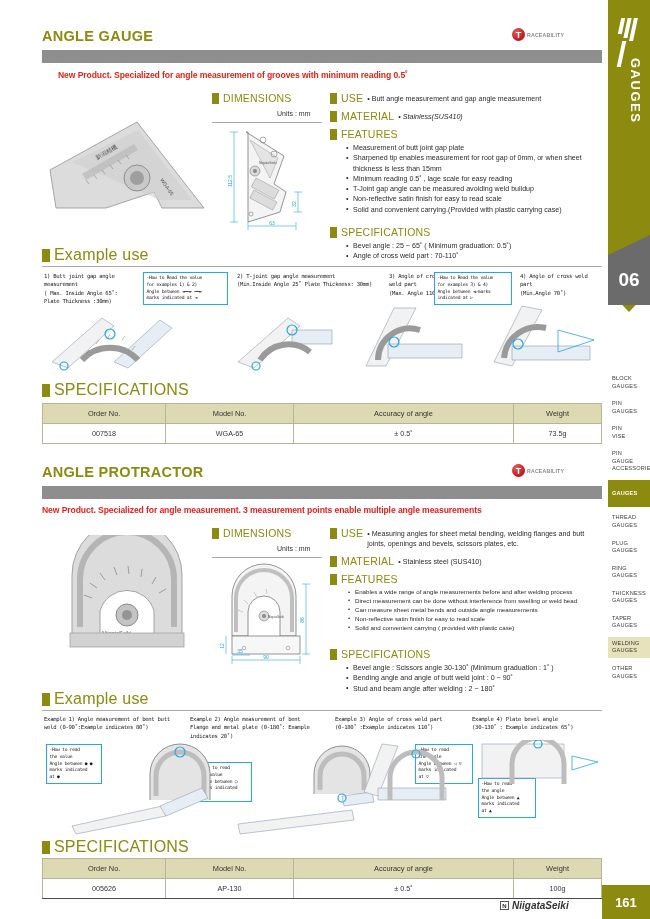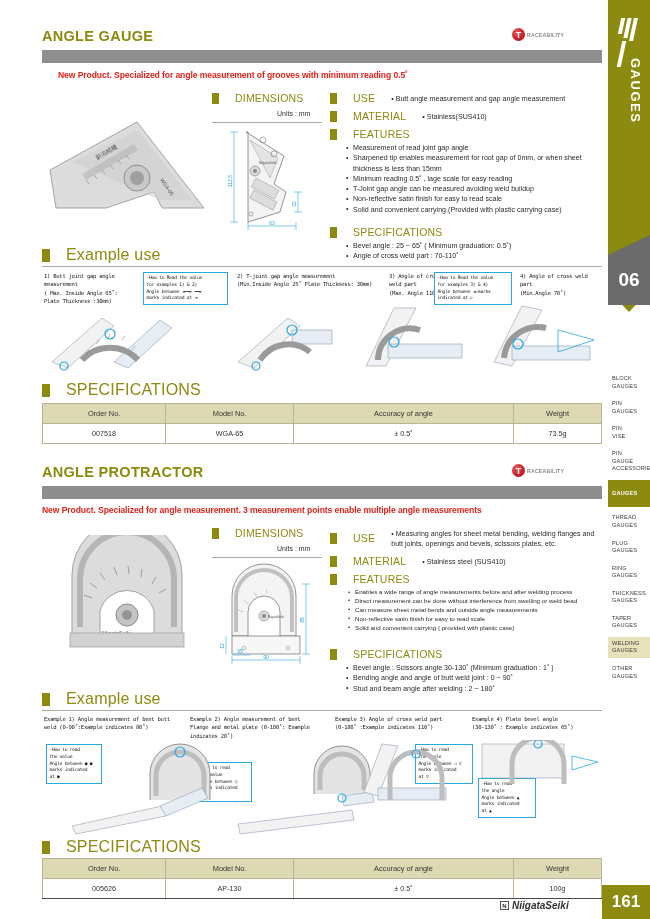--- a/index.html
+++ b/index.html
@@ -71,21 +71,21 @@
   }
   .trace { position:absolute; display:flex; align-items:center; gap:2px; }
   .trace .tcircle{
     width:13px;height:13px;border-radius:50%;
     background: radial-gradient(circle at 35% 30%, #e8575a, #c1161c 70%);
     color:#fff;font-size:9px;font-weight:bold;display:flex;align-items:center;justify-content:center;
   }
   .trace .tword{ font-size:5.2px; font-weight:bold; color:#8a8a8a; letter-spacing:.2px; }
 
   
-  .sqhead { position:absolute; display:flex; align-items:center; gap:16px; }
+  .sqhead { position:absolute; display:flex; align-items:flex-start; gap:4px; }
   .sq { width:7px; height:11px; background:#8d8a10; flex:none; margin-top:1px; }
   .sqtitle { font-size:10.5px; color:#8d8a10; letter-spacing:.2px; line-height:12px; }
   .sq-lg { width:8px; height:13px; }
   .sqtitle-lg { font-size:16px; line-height:14px; }
 
   .inline-txt { font-size:7.1px; color:#2b2b2b; line-height:1.35; }
   .bullets { font-size:7.1px; color:#2b2b2b; line-height:1.45; list-style:none; }
   .bullets li { position:relative; padding-left:7px; }
   .bullets li::before { content:"•"; position:absolute; left:0; top:-0.5px; }
   .bullets.small { font-size:6.2px; }
@@ -121,21 +121,21 @@
   .wp2 { fill:#e6edf5; stroke:#8fa0b5; stroke-width:.6; }
 
   
   .footrule { position:absolute; left:42px; width:560px; height:1px; background:#4a4a4a; }
   .brand { position:absolute; font-size:10px; color:#333; font-style:italic; font-weight:bold;
            display:flex; align-items:center; gap:3px; }
   .brand .mark { width:9px; height:9px; border:1px solid #555; font-size:6px;
                  display:flex;align-items:center;justify-content:center; font-style:normal; }
   .pagenum {
     position:absolute; right:0; bottom:0; width:48px; height:34px;
-    background:#8d8a10; color:#fff; font-size:17px; font-weight:bold;
+    background:#8d8a10; color:#fff; font-size:13px; font-weight:bold;
     display:flex; align-items:center; justify-content:center;
   }
 </style>
 </head>
 <body>
 
 <div class="page">
 
   <div class="sidebar">
     <div class="tab-main">
@@ -266,29 +266,29 @@
 
     <div class="sqhead" style="left:330px; top:92px; width:272px;">
       <div class="sq"></div>
       <div class="sqtitle">USE</div>
       <div class="inline-txt" style="padding-top:3px;">• Butt angle measurement and gap angle measurement</div>
     </div>
 
     <div class="sqhead" style="left:330px; top:110px; width:272px;">
       <div class="sq"></div>
       <div class="sqtitle">MATERIAL</div>
-      <div class="inline-txt" style="padding-top:3px;">• Stainless(SUS410)</div>
+      <div class="inline-txt" style="padding-top:3px;font-style:italic;">• Stainless(SUS410)</div>
     </div>
 
     <div class="sqhead" style="left:330px; top:128px;">
       <div class="sq"></div>
       <div class="sqtitle">FEATURES</div>
     </div>
     <ul class="bullets" id="p1-features" style="position:absolute; left:346px; top:143px; width:256px;">
-        <li>Measurement of read joint gap angle</li>
+        <li>Measurement of butt joint gap plate</li>
         <li>Sharpened tip enables measurement for root gap of 0mm, or when sheet thickness is less than 15mm</li>
         <li>Minimum reading 0.5˚ , lage scale for easy reading</li>
         <li>T-Joint gap angle can be measured avoiding weld buildup</li>
         <li>Non-reflective satin finish for easy to read scale</li>
         <li>Solid and convenient carrying.(Provided with plastic carrying case)</li>
       </ul>
 
     <div class="sqhead" style="left:330px; top:226px;">
       <div class="sq"></div>
       <div class="sqtitle">SPECIFICATIONS</div>

